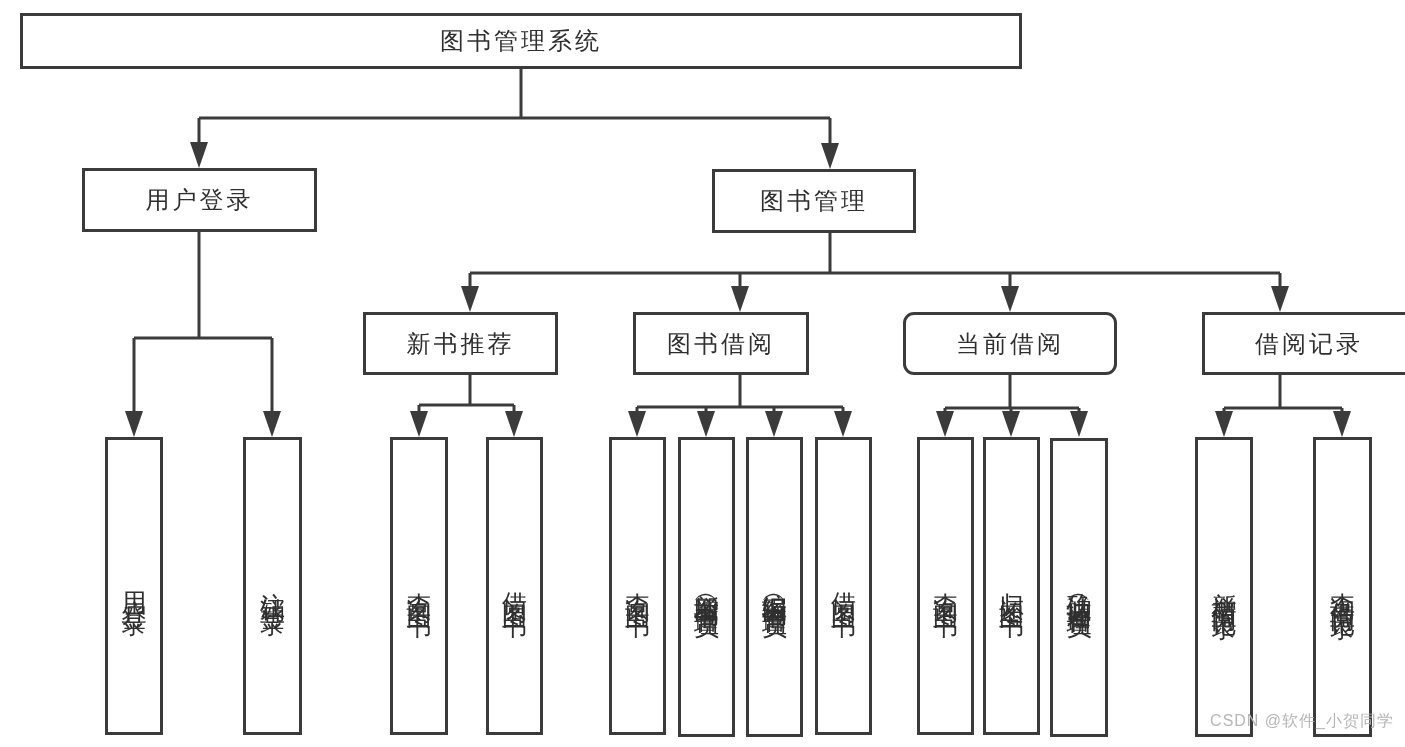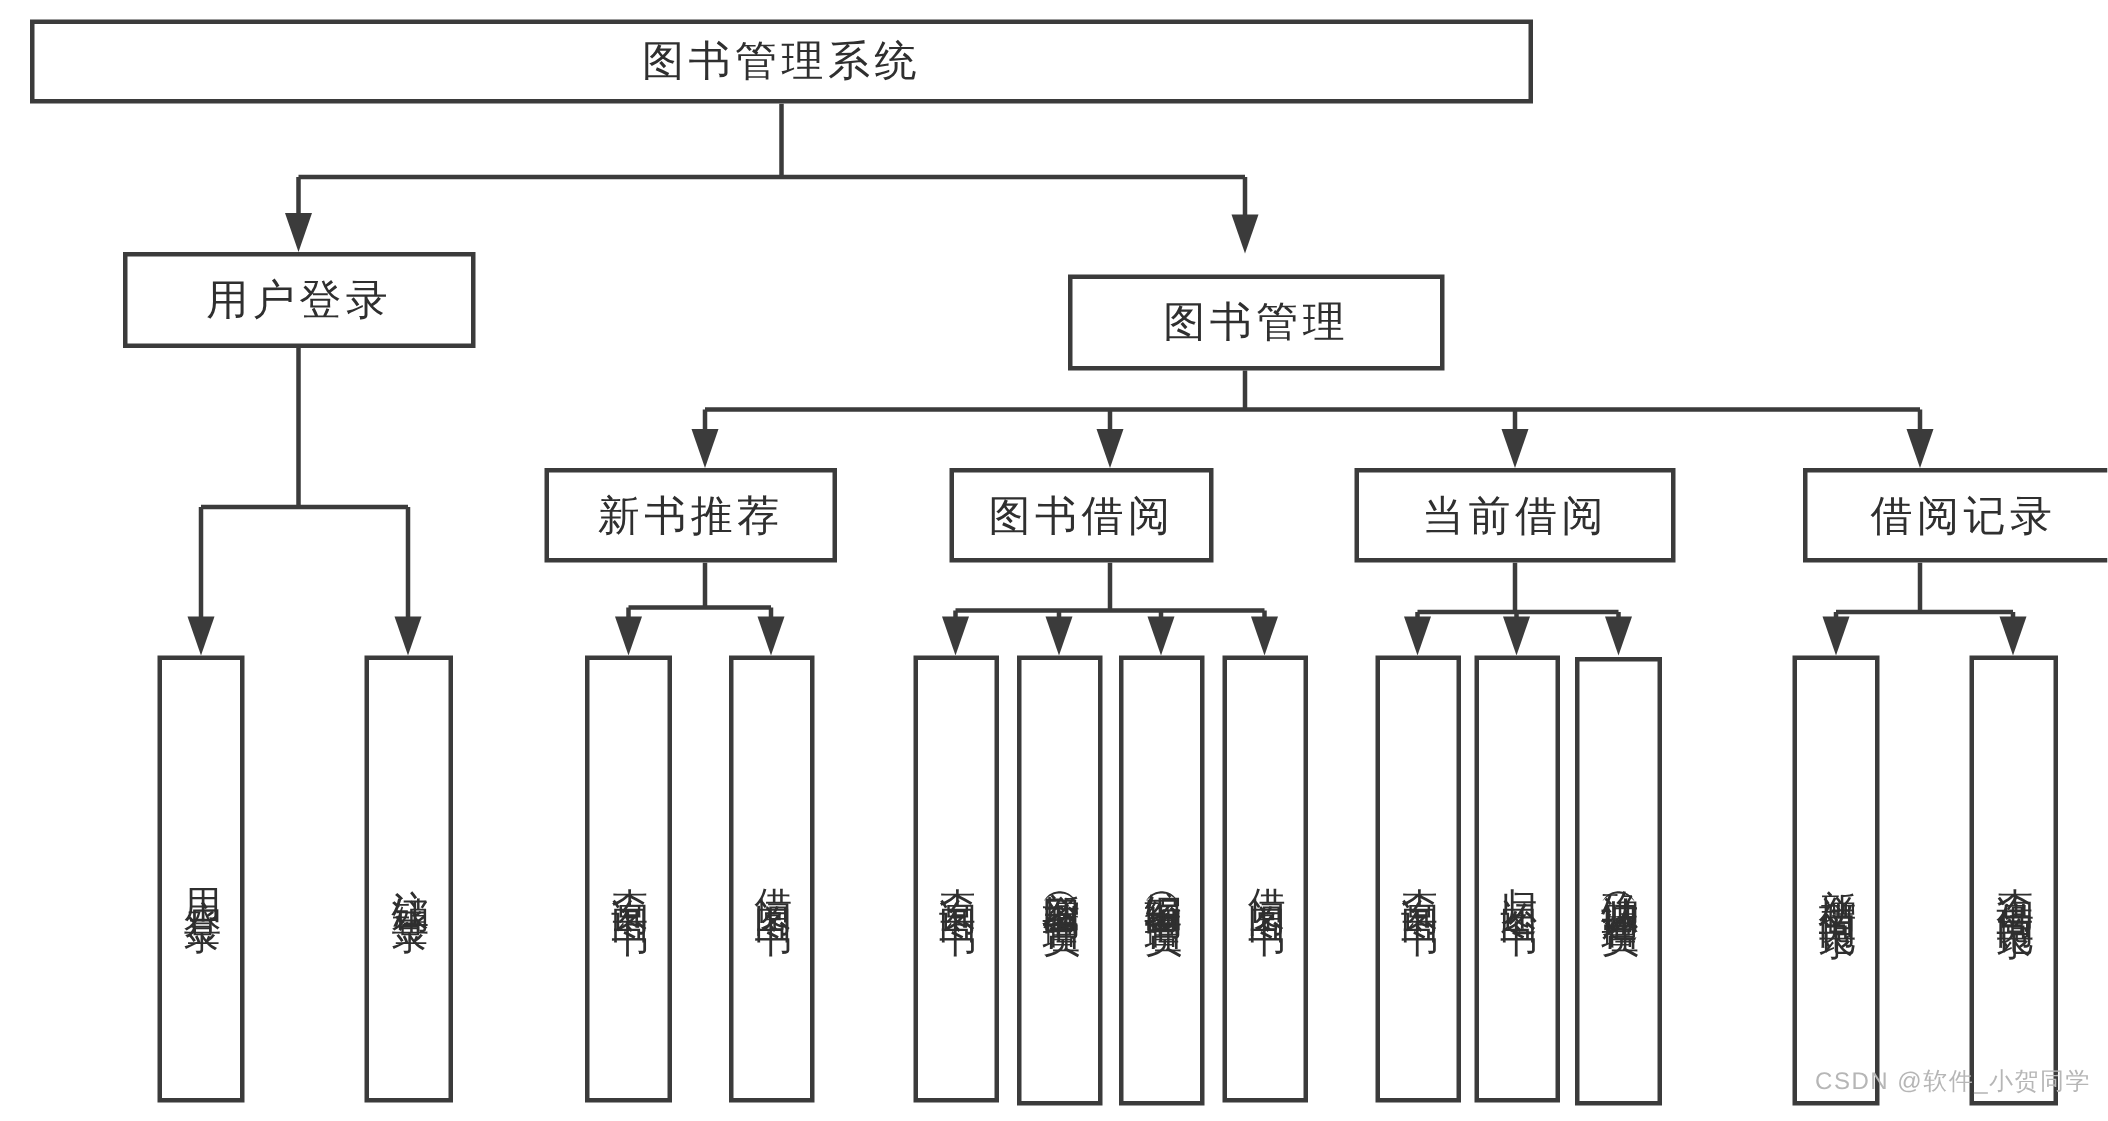--- a/index.html
+++ b/index.html
@@ -6,21 +6,21 @@
   .canvas{
     position:relative;width:1405px;height:747px;background:#ffffff;
     font-family:"Liberation Sans","DejaVu Sans",sans-serif;overflow:hidden;
   }
   .wires{position:absolute;left:0;top:0;width:1405px;height:747px;z-index:1;}
   .box{
     position:absolute;box-sizing:border-box;background:#ffffff;
     border:3px solid #3b3b3b;display:flex;align-items:center;justify-content:center;
     color:#2f2f2f;z-index:2;
   }
-  .hlabel{font-size:28px;letter-spacing:3px;white-space:nowrap;}
+  .hlabel{font-size:24px;letter-spacing:3px;white-space:nowrap;}
   .vlabel{
     writing-mode:vertical-rl;text-orientation:mixed;
     font-size:25px;letter-spacing:7px;line-height:1;white-space:nowrap;
   }
   .watermark{
     position:absolute;right:11px;top:711px;z-index:5;
     font-size:16px;letter-spacing:1px;color:#b6b6b6;white-space:nowrap;
   }
 </style>
 </head>
@@ -68,31 +68,31 @@
     </g>
   </svg>
 
   <div class="box" style="left:20px;top:13px;width:1002px;height:56px;">
     <span class="hlabel">图书管理系统</span>
   </div>
 
   <div class="box" style="left:82px;top:168px;width:235px;height:64px;">
     <span class="hlabel">用户登录</span>
   </div>
-  <div class="box" style="left:712px;top:183px;width:251px;height:64px;">
+  <div class="box" style="left:712px;top:169px;width:204px;height:64px;">
     <span class="hlabel">图书管理</span>
   </div>
 
   <div class="box" style="left:363px;top:312px;width:195px;height:63px;">
     <span class="hlabel">新书推荐</span>
   </div>
   <div class="box" style="left:633px;top:312px;width:176px;height:63px;">
     <span class="hlabel">图书借阅</span>
   </div>
-  <div class="box" style="left:903px;top:312px;width:214px;height:63px;">
+  <div class="box" style="left:903px;top:312px;width:214px;height:63px;border-radius:11px;">
     <span class="hlabel">当前借阅</span>
   </div>
   <div class="box" style="left:1202px;top:312px;width:214px;height:63px;">
     <span class="hlabel">借阅记录</span>
   </div>
 
   <div class="box" style="left:105px;top:437px;width:58px;height:298px;">
     <span class="vlabel">用户登录</span>
   </div>
   <div class="box" style="left:243px;top:437px;width:59px;height:298px;">

